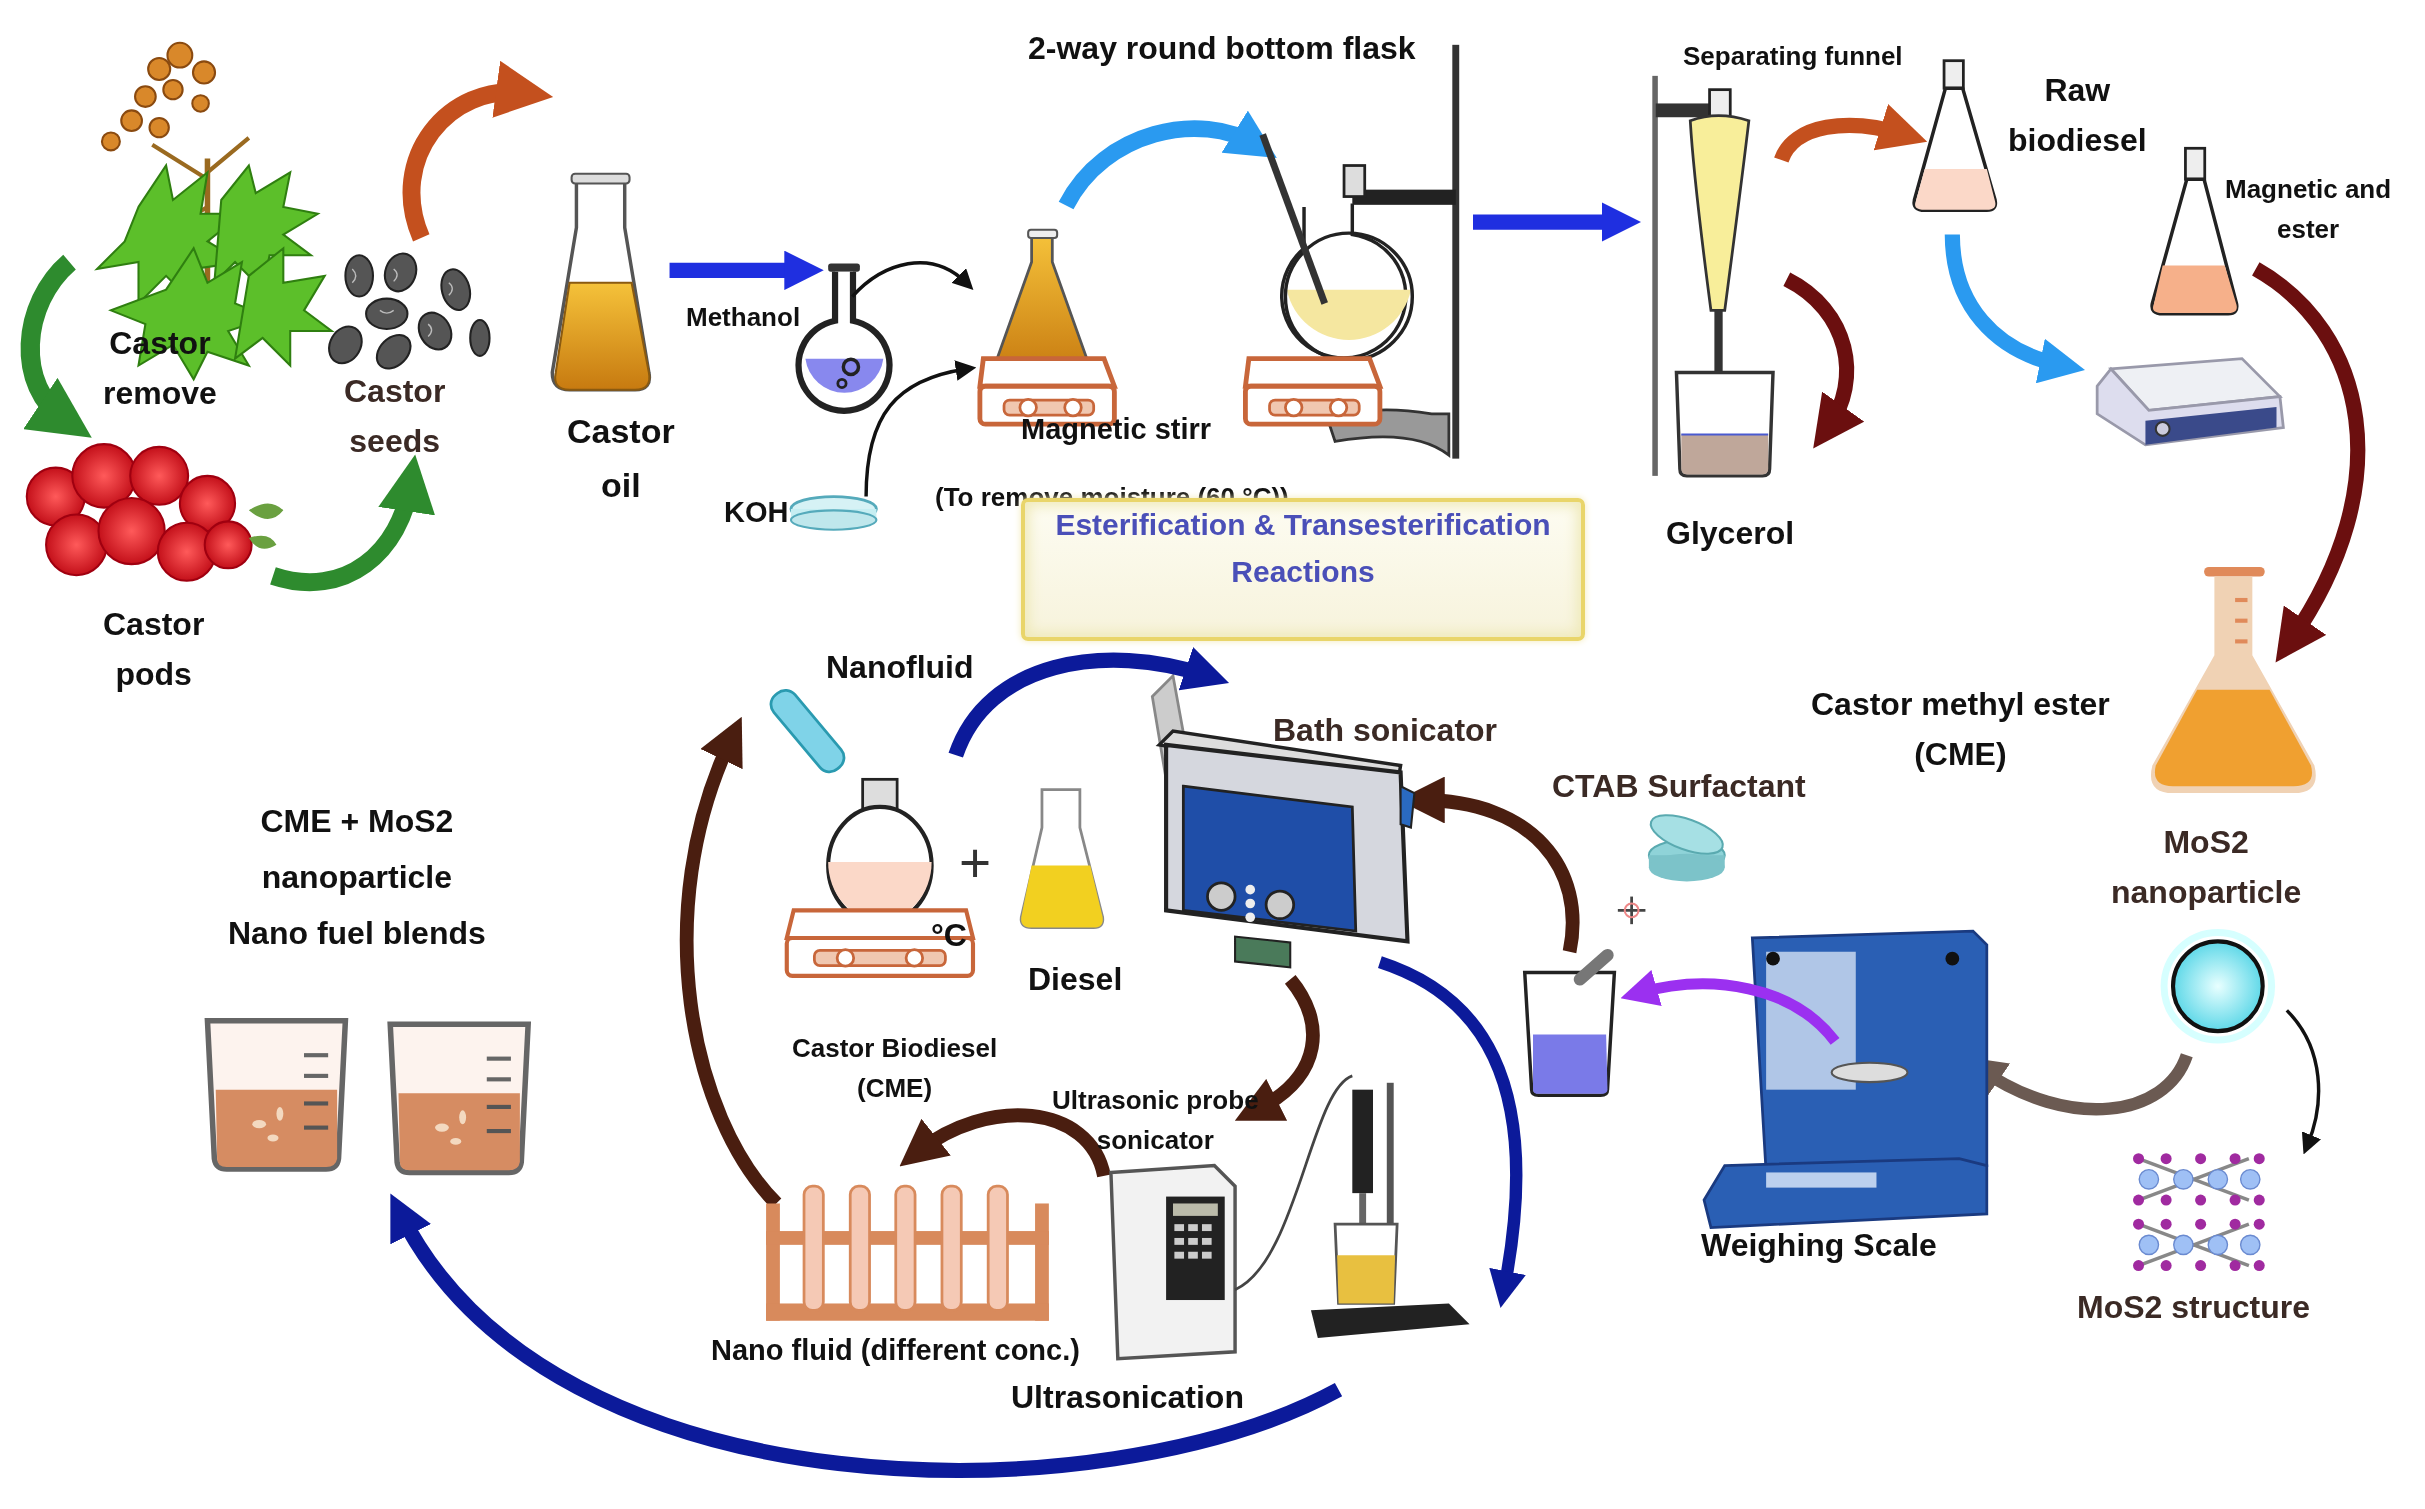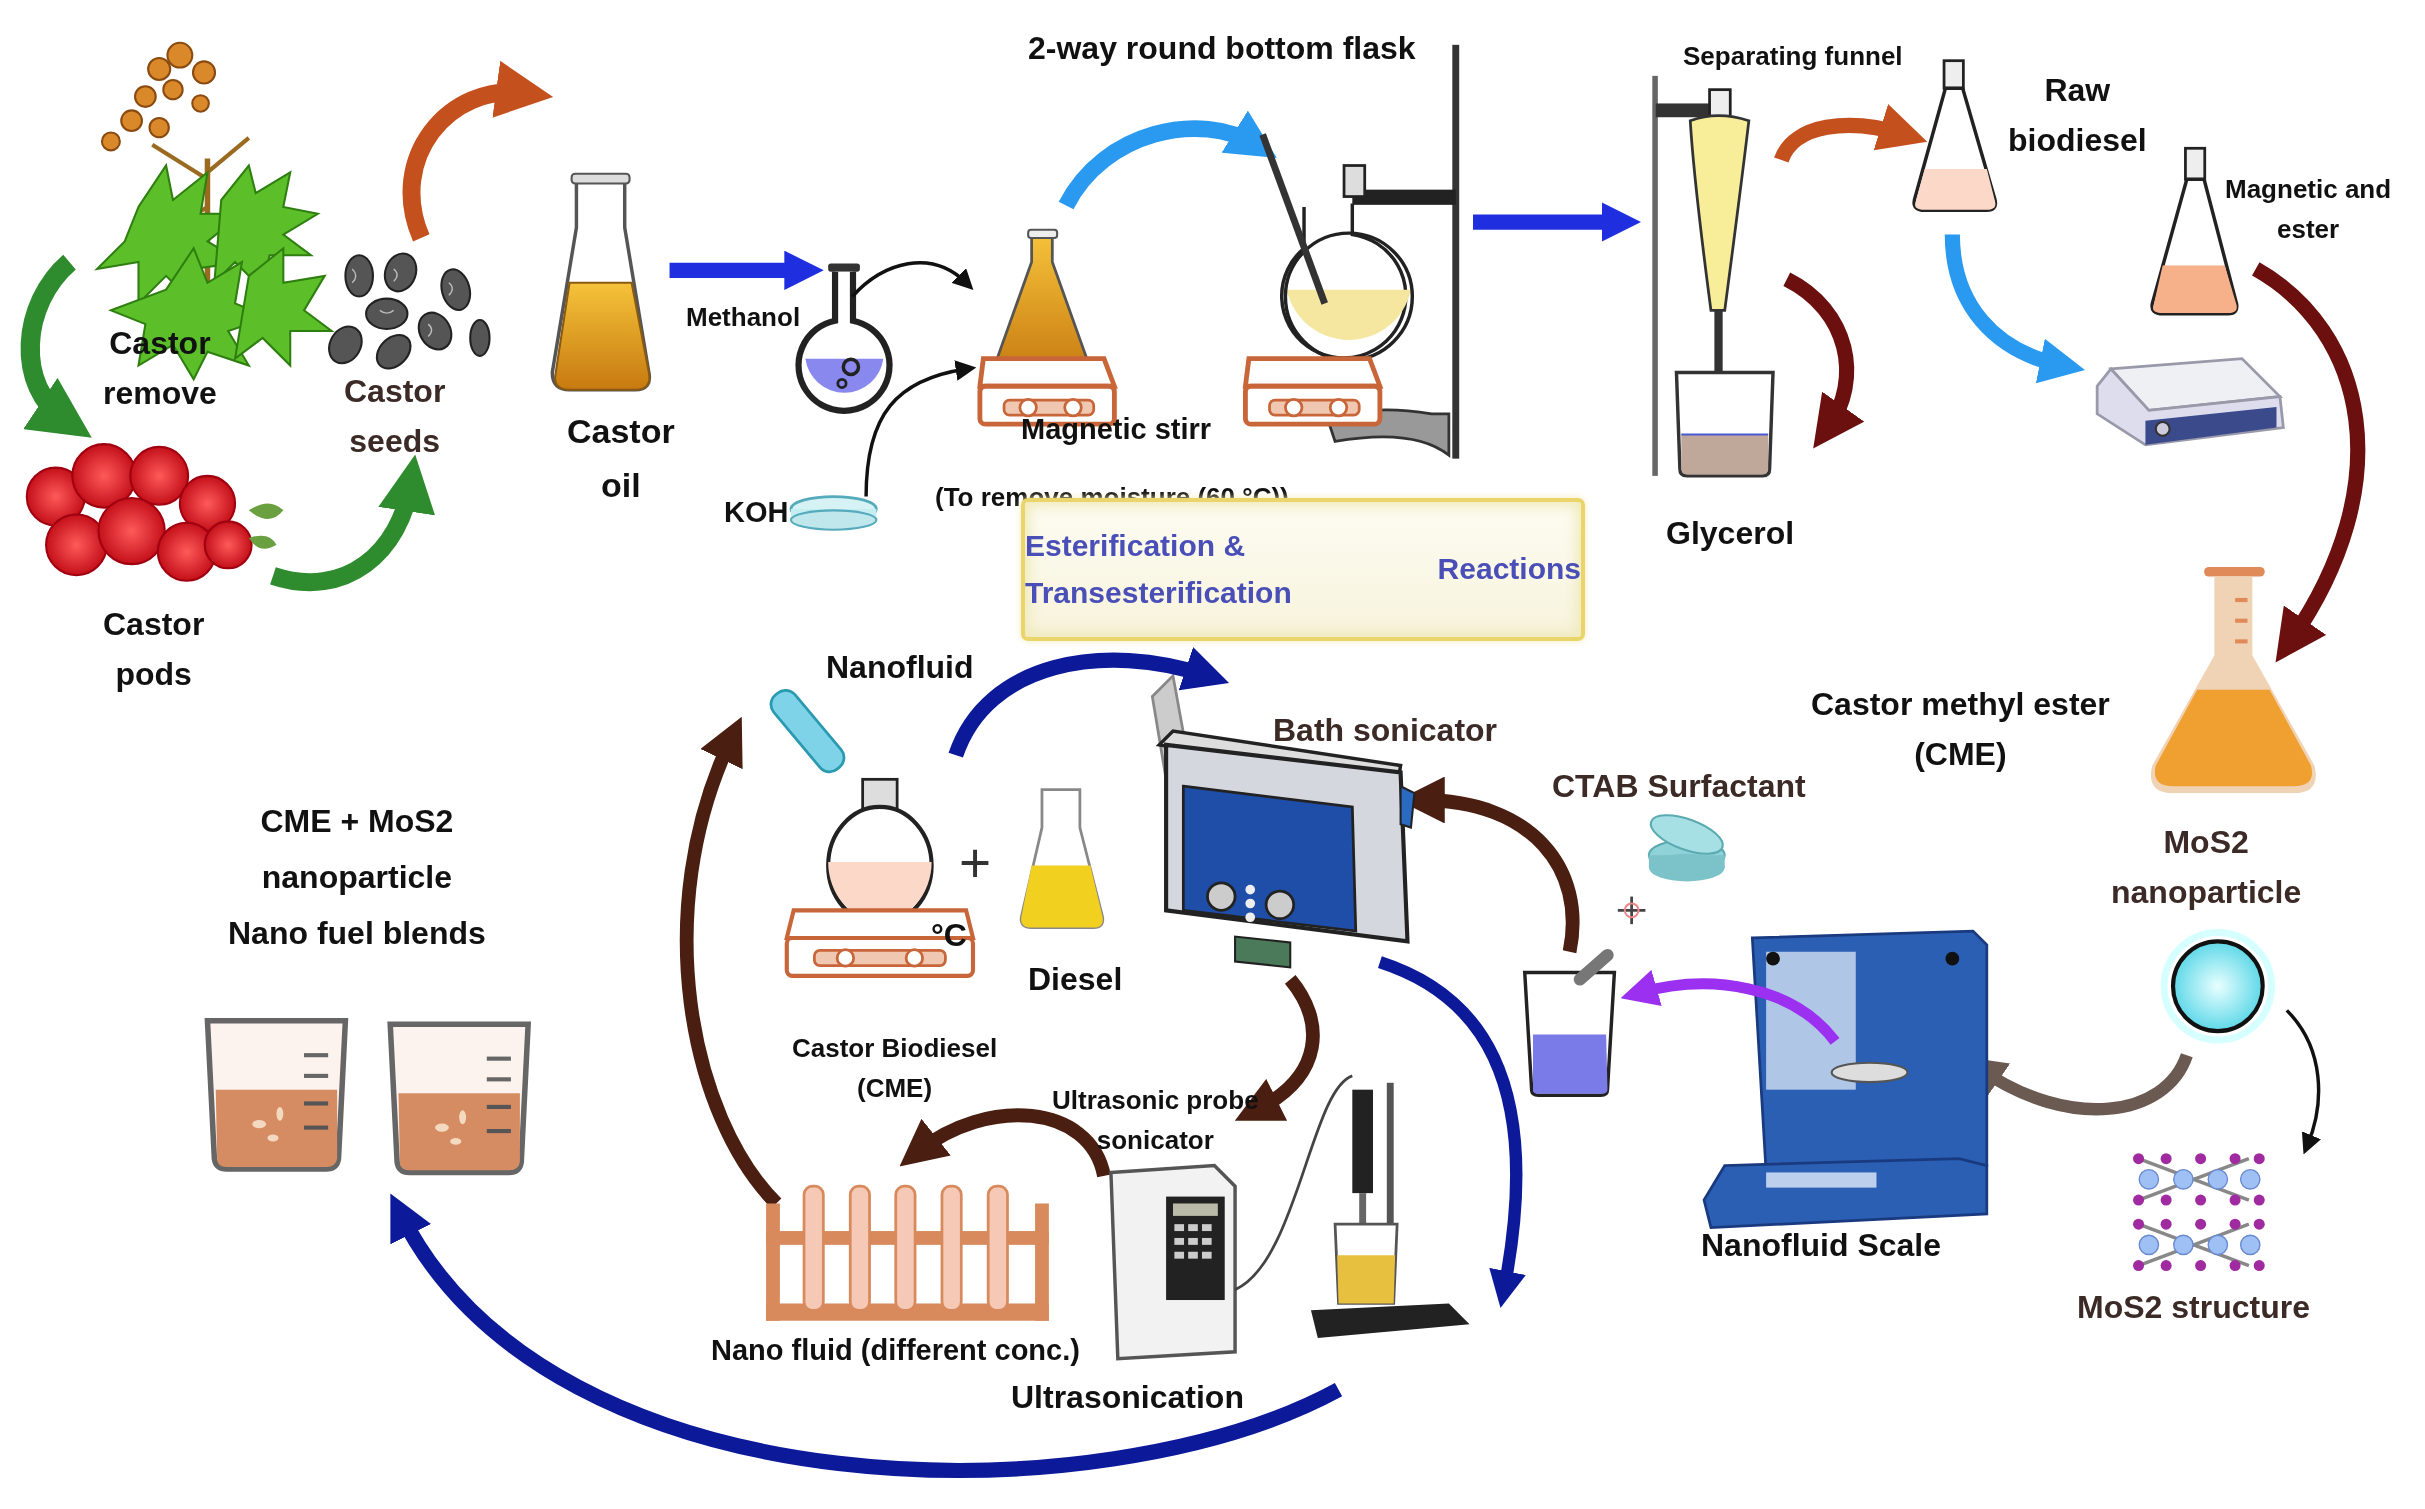--- a/index.html
+++ b/index.html
@@ -5,21 +5,21 @@
   html,body{margin:0;padding:0;background:#ffffff;}
   body{width:2426px;height:1509px;position:relative;overflow:hidden;font-family:"Liberation Sans","DejaVu Sans",sans-serif;}
   #stage{position:absolute;left:0;top:0;width:2426px;height:1509px;}
   svg#art{position:absolute;left:0;top:0;}
   .lbl{position:absolute;font-weight:bold;color:#111;text-align:center;line-height:1.55;white-space:nowrap;font-family:"Liberation Sans","DejaVu Sans",sans-serif;}
   .lbl span{display:block;}
   .big{font-size:32px;}
   .mid{font-size:29px;}
   .sm{font-size:26px;}
   .brown{color:#3b2a25;}
-  .reaction-box{position:absolute;left:1021px;top:498px;width:556px;height:135px;border:4.1px solid #e9d56a;border-radius:7px;background:linear-gradient(#fdfcf2,#f7f3dc);box-shadow:0 0 12.4px 4.1px #efe9b8 inset, 0 0 7px #f3eab8;display:flex;flex-direction:row;align-items:center;justify-content:center;}
+  .reaction-box{position:absolute;left:1021px;top:498px;width:556px;height:135px;border:4.1px solid #e9d56a;border-radius:7px;background:linear-gradient(#fdfcf2,#f7f3dc);box-shadow:0 0 12.4px 4.1px #efe9b8 inset, 0 0 7px #f3eab8;display:flex;flex-direction:column;align-items:center;}
   .reaction-box span{color:#4a4fb8;font-weight:bold;font-size:30px;line-height:1.55;}
 </style>
 </head>
 <body>
 
 <div id="stage">
 
 <svg id="art" width="2426" height="1509" viewBox="0 0 3516 2188" xmlns="http://www.w3.org/2000/svg">
   <defs>
     <marker id="ah-green" viewBox="0 0 10 10" refX="5" refY="5" markerWidth="3.2" markerHeight="3.2" orient="auto">
@@ -453,21 +453,21 @@
 
 <div class="lbl big" style="left:1811px;top:680px;">
   <span>Castor methyl ester</span>
   <span>(CME)</span>
 </div>
 <div class="lbl big brown" style="left:2111px;top:818px;">
   <span>MoS2</span>
   <span>nanoparticle</span>
 </div>
 <div class="lbl big brown" style="left:2077px;top:1283px;">MoS2 structure</div>
-<div class="lbl big" style="left:1701px;top:1221px;">Nanofluid Scale</div>
+<div class="lbl big" style="left:1701px;top:1221px;">Weighing Scale</div>
 <div class="lbl big brown" style="left:1552px;top:762px;">CTAB Surfactant</div>
 <div class="lbl big brown" style="left:1273px;top:690px;margin-top:16px;">Bath sonicator</div>
 <div class="lbl big" style="left:826px;top:643px;">Nanofluid</div>
 <div class="lbl big" style="left:1028px;top:955px;">Diesel</div>
 <div class="lbl big" style="left:931px;top:911px;">°C</div>
 <div class="lbl" style="left:959px;top:821px;font-size:55px;font-weight:normal;color:#333;">+</div>
 <div class="lbl sm" style="left:792px;top:1028px;">
   <span>Castor Biodiesel</span>
   <span>(CME)</span>
 </div>

